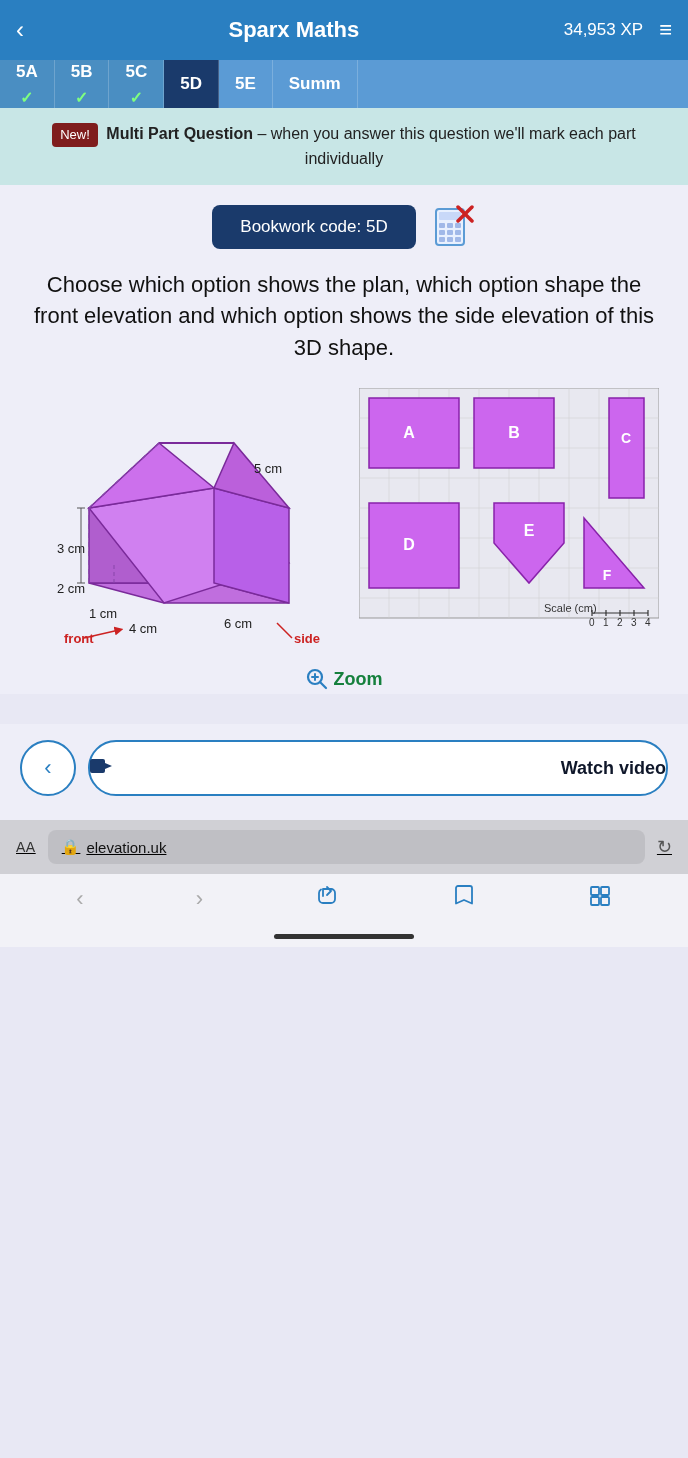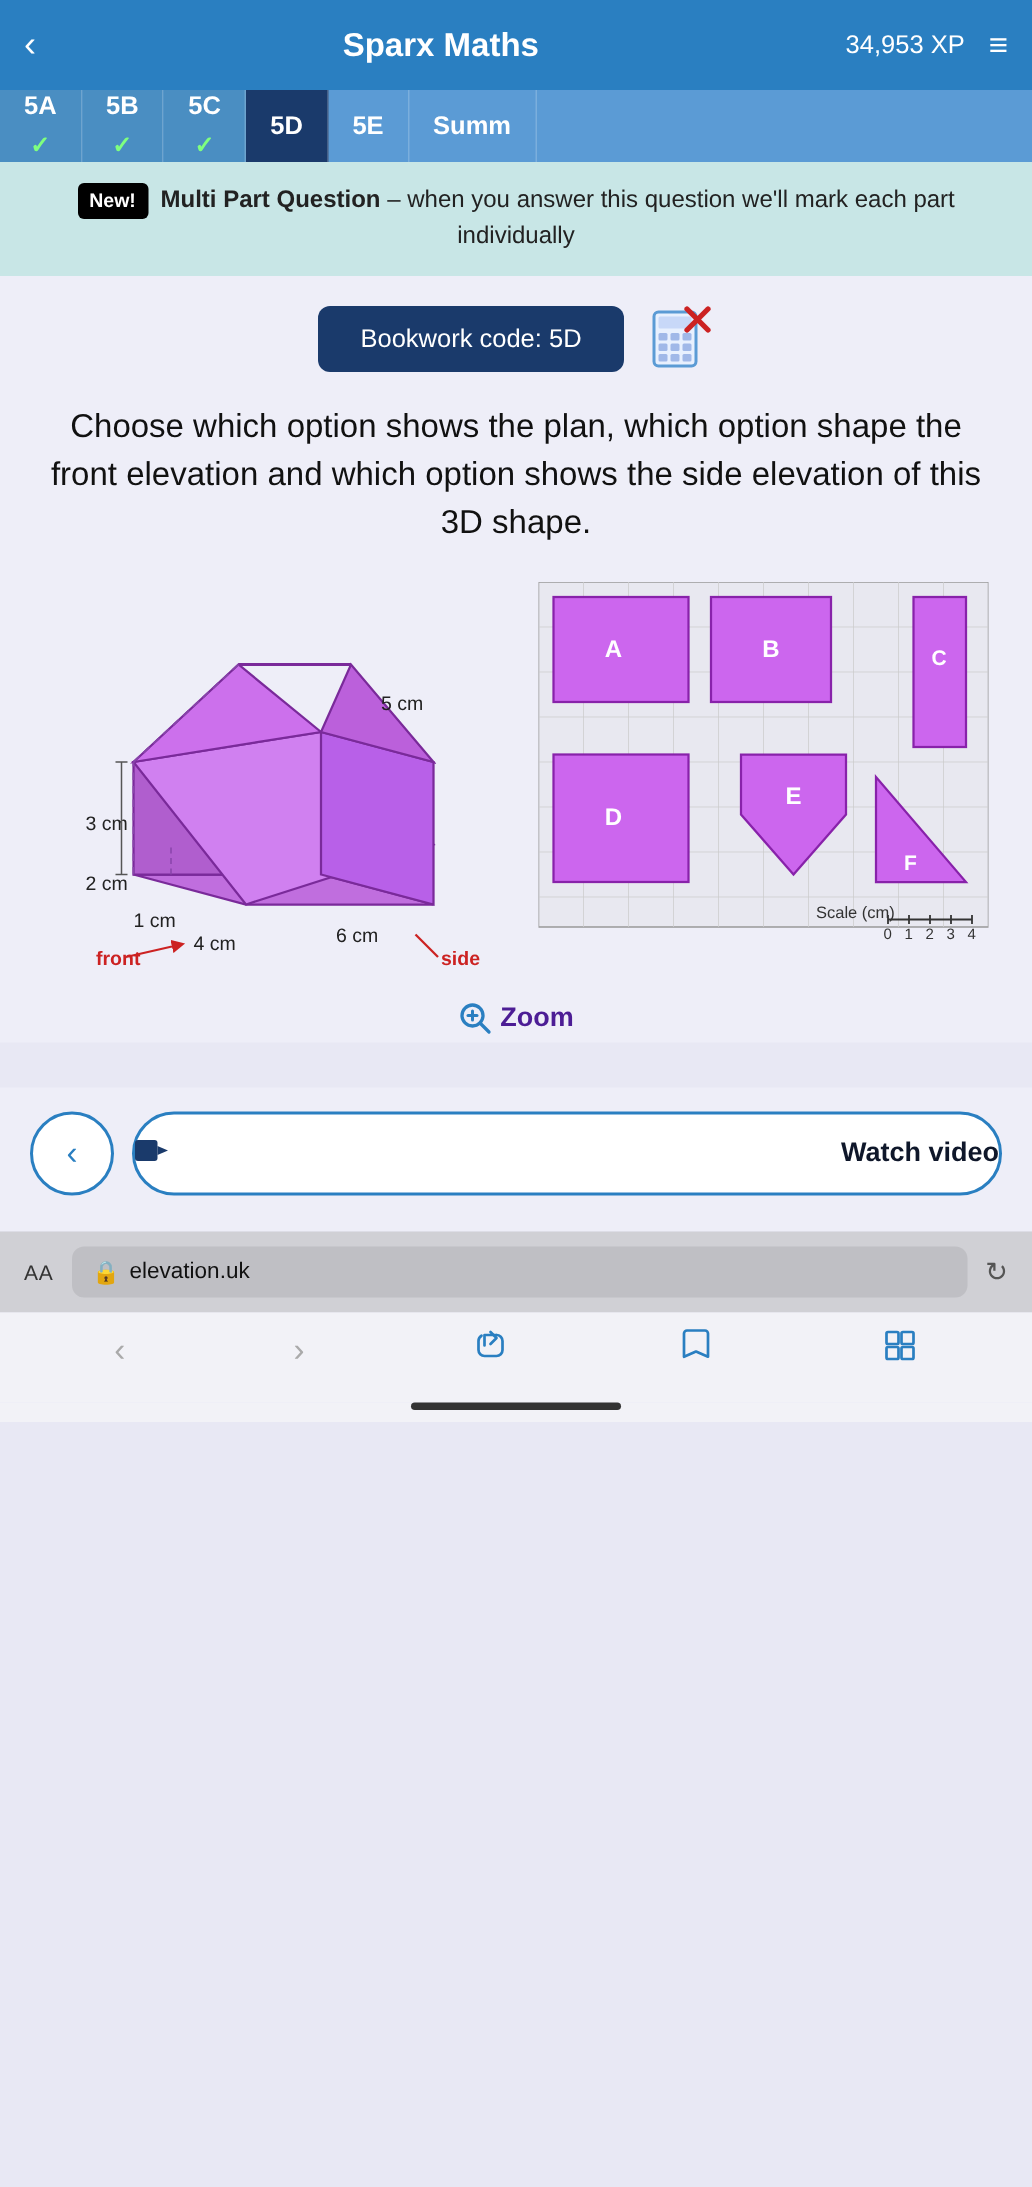--- a/index.html
+++ b/index.html
@@ -88,23 +88,23 @@
     .banner {
       background: #c8e6e6;
       padding: 14px 20px;
       text-align: center;
       font-size: 16px;
       color: #222;
       line-height: 1.5;
     }
     .banner-new {
       display: inline-block;
-      background: #000000;
-      color: white;
-      font-weight: 700;
+      background: #7f1d1d;
+      color: white;
+      font-weight: 400;
       font-size: 13px;
       padding: 2px 8px;
       border-radius: 4px;
       margin-right: 4px;
     }
     .banner-bold {
       font-weight: 700;
     }
 
     
@@ -166,21 +166,21 @@
     }
 
     
     .zoom-row {
       text-align: center;
       margin-bottom: 30px;
     }
     .zoom-btn {
       background: none;
       border: none;
-      color: #4c1d95;
+      color: #15803d;
       font-size: 18px;
       font-weight: 600;
       cursor: pointer;
       display: inline-flex;
       align-items: center;
       gap: 6px;
     }
 
     
     .bottom-bar {
@@ -233,20 +233,21 @@
     }
 
     
     .browser-bar {
       background: #d0d0d5;
       padding: 10px 16px;
       display: flex;
       align-items: center;
       gap: 12px;
       border-radius: 0;
+      text-decoration: underline;
     }
     .browser-aa {
       color: #333;
       font-size: 14px;
       font-weight: 500;
       letter-spacing: 0.5px;
     }
     .browser-url-bar {
       flex: 1;
       background: rgba(0,0,0,0.08);

